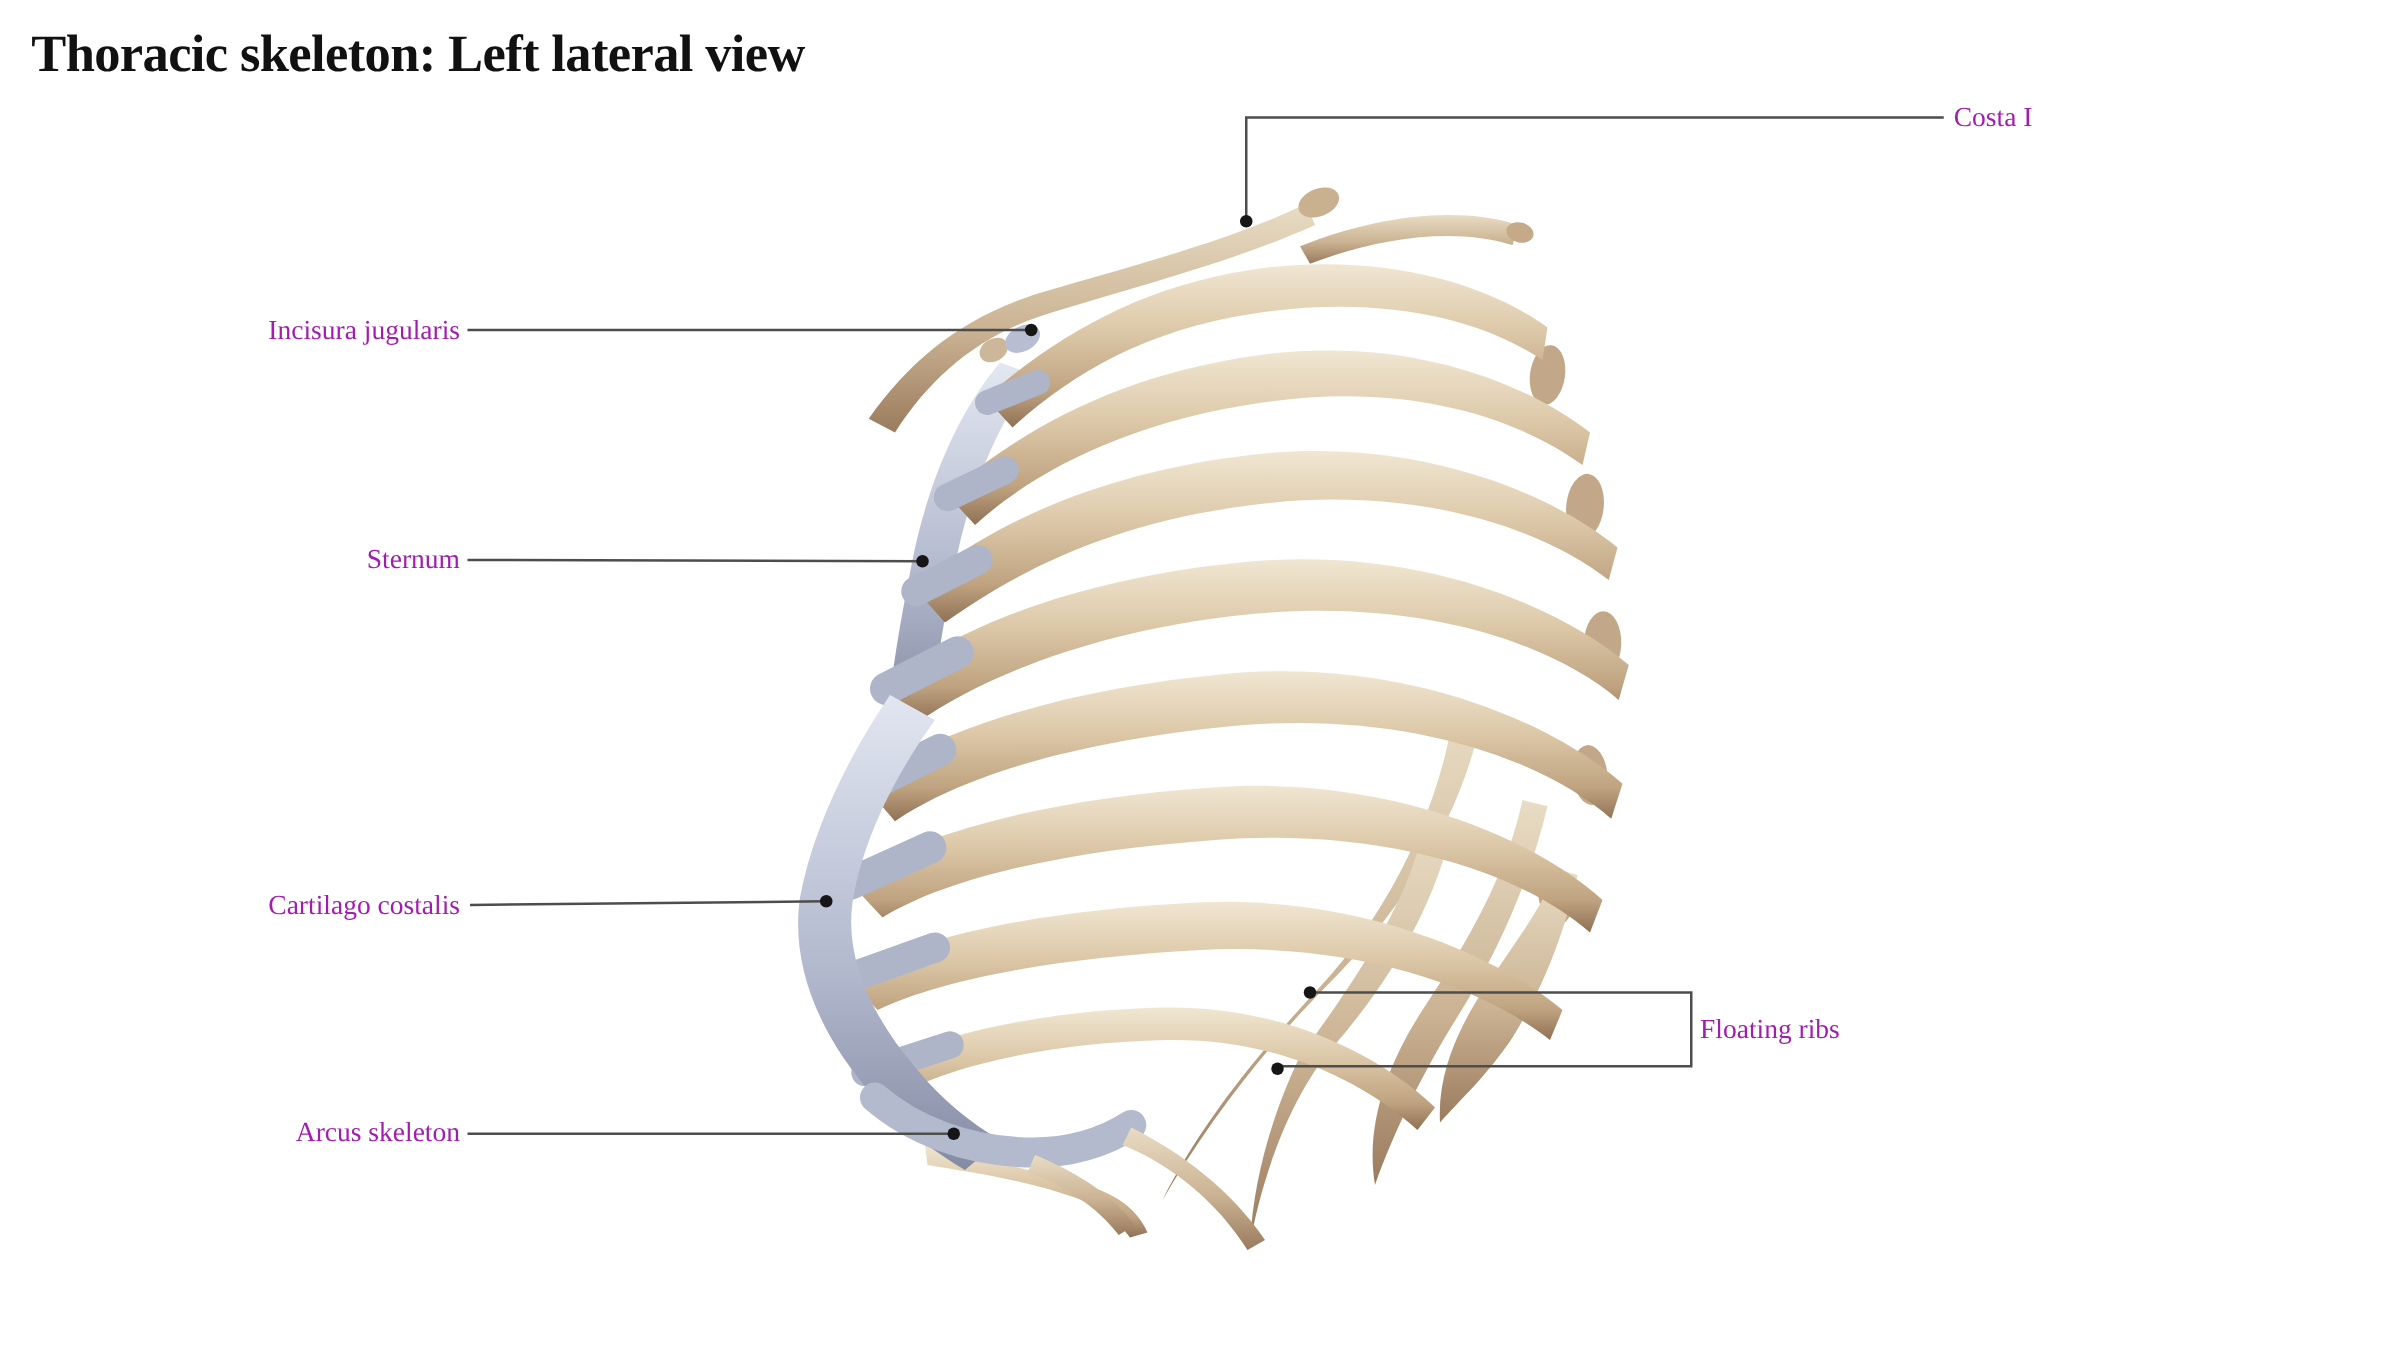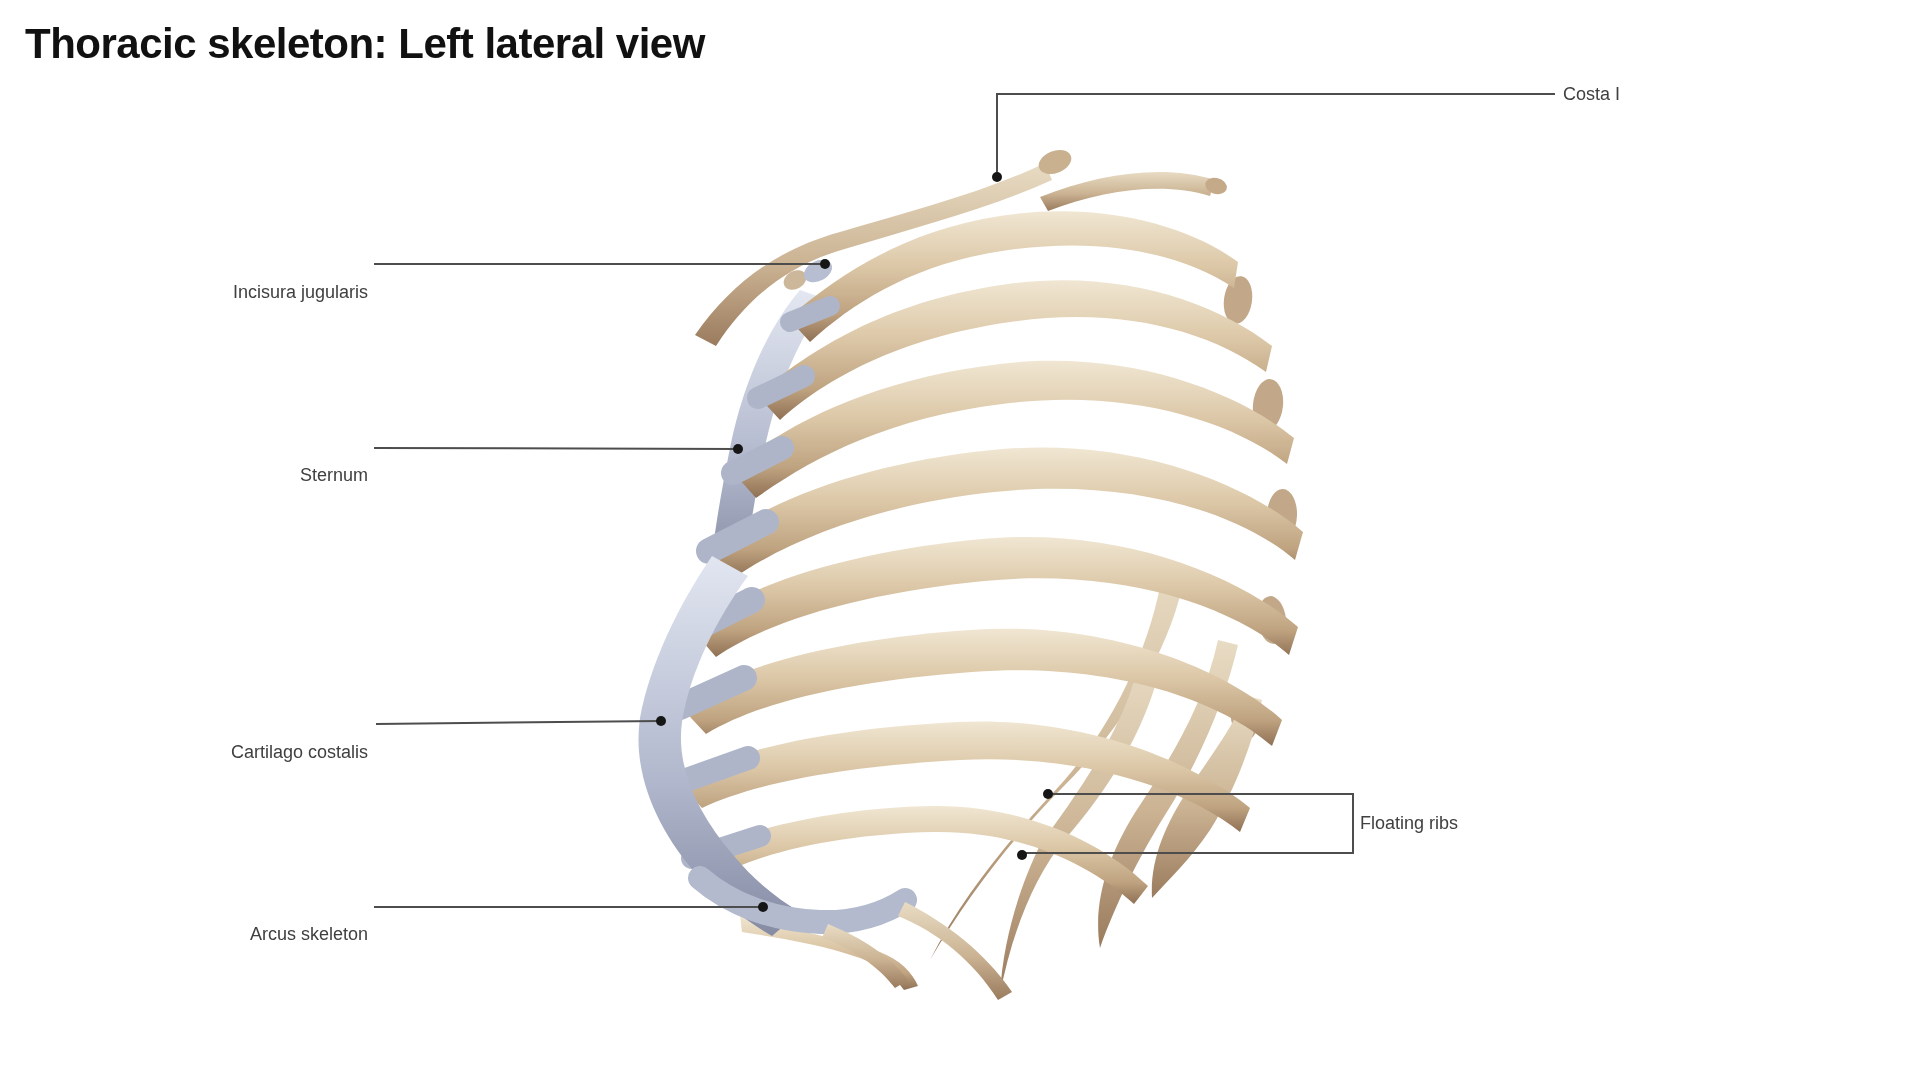--- a/index.html
+++ b/index.html
@@ -1,41 +1,41 @@
 <!DOCTYPE html>
 <html><head>
 <meta charset="utf-8">
 <style>
   html,body{margin:0;padding:0;background:#ffffff;}
   .stage{
     position:relative;
     width:1920px;height:1080px;
     background:#ffffff;
     overflow:hidden;
-    font-family:Liberation Sans, sans-serif;
+    font-family:Liberation Serif, serif;
   }
   .page-title{
     position:absolute;left:25px;top:20px;
     font-size:42px;font-weight:bold;color:#111;
     letter-spacing:-0.5px;white-space:nowrap;
   }
   .anno{
     position:absolute;
-    font-size:18px;color:#404040;
+    font-size:22px;color:#a21caf;
     line-height:26px;white-space:nowrap;
   }
   #costa-i-label{left:1563px;top:81px;}
   #incisura-label{right:368px;top:251px;left:auto;}
   #sternum-label{right:368px;top:434px;}
   #cartilago-label{right:368px;top:711px;text-align:center;}
   #arcus-label{right:368px;top:893px;}
   #floating-label{left:1360px;top:810px;text-align:right;}
   
   #incisura-label,#sternum-label,#cartilago-label,#arcus-label{
-    right:auto;left:368px;transform:translateX(-100%);margin-top:28px;
+    right:auto;left:368px;transform:translateX(-100%);
   }
   svg.illustration{position:absolute;left:0;top:0;}
 </style>
 </head>
 <body>
 
 <div class="stage">
 
   <div class="page-title">Thoracic skeleton: Left lateral view</div>
 

